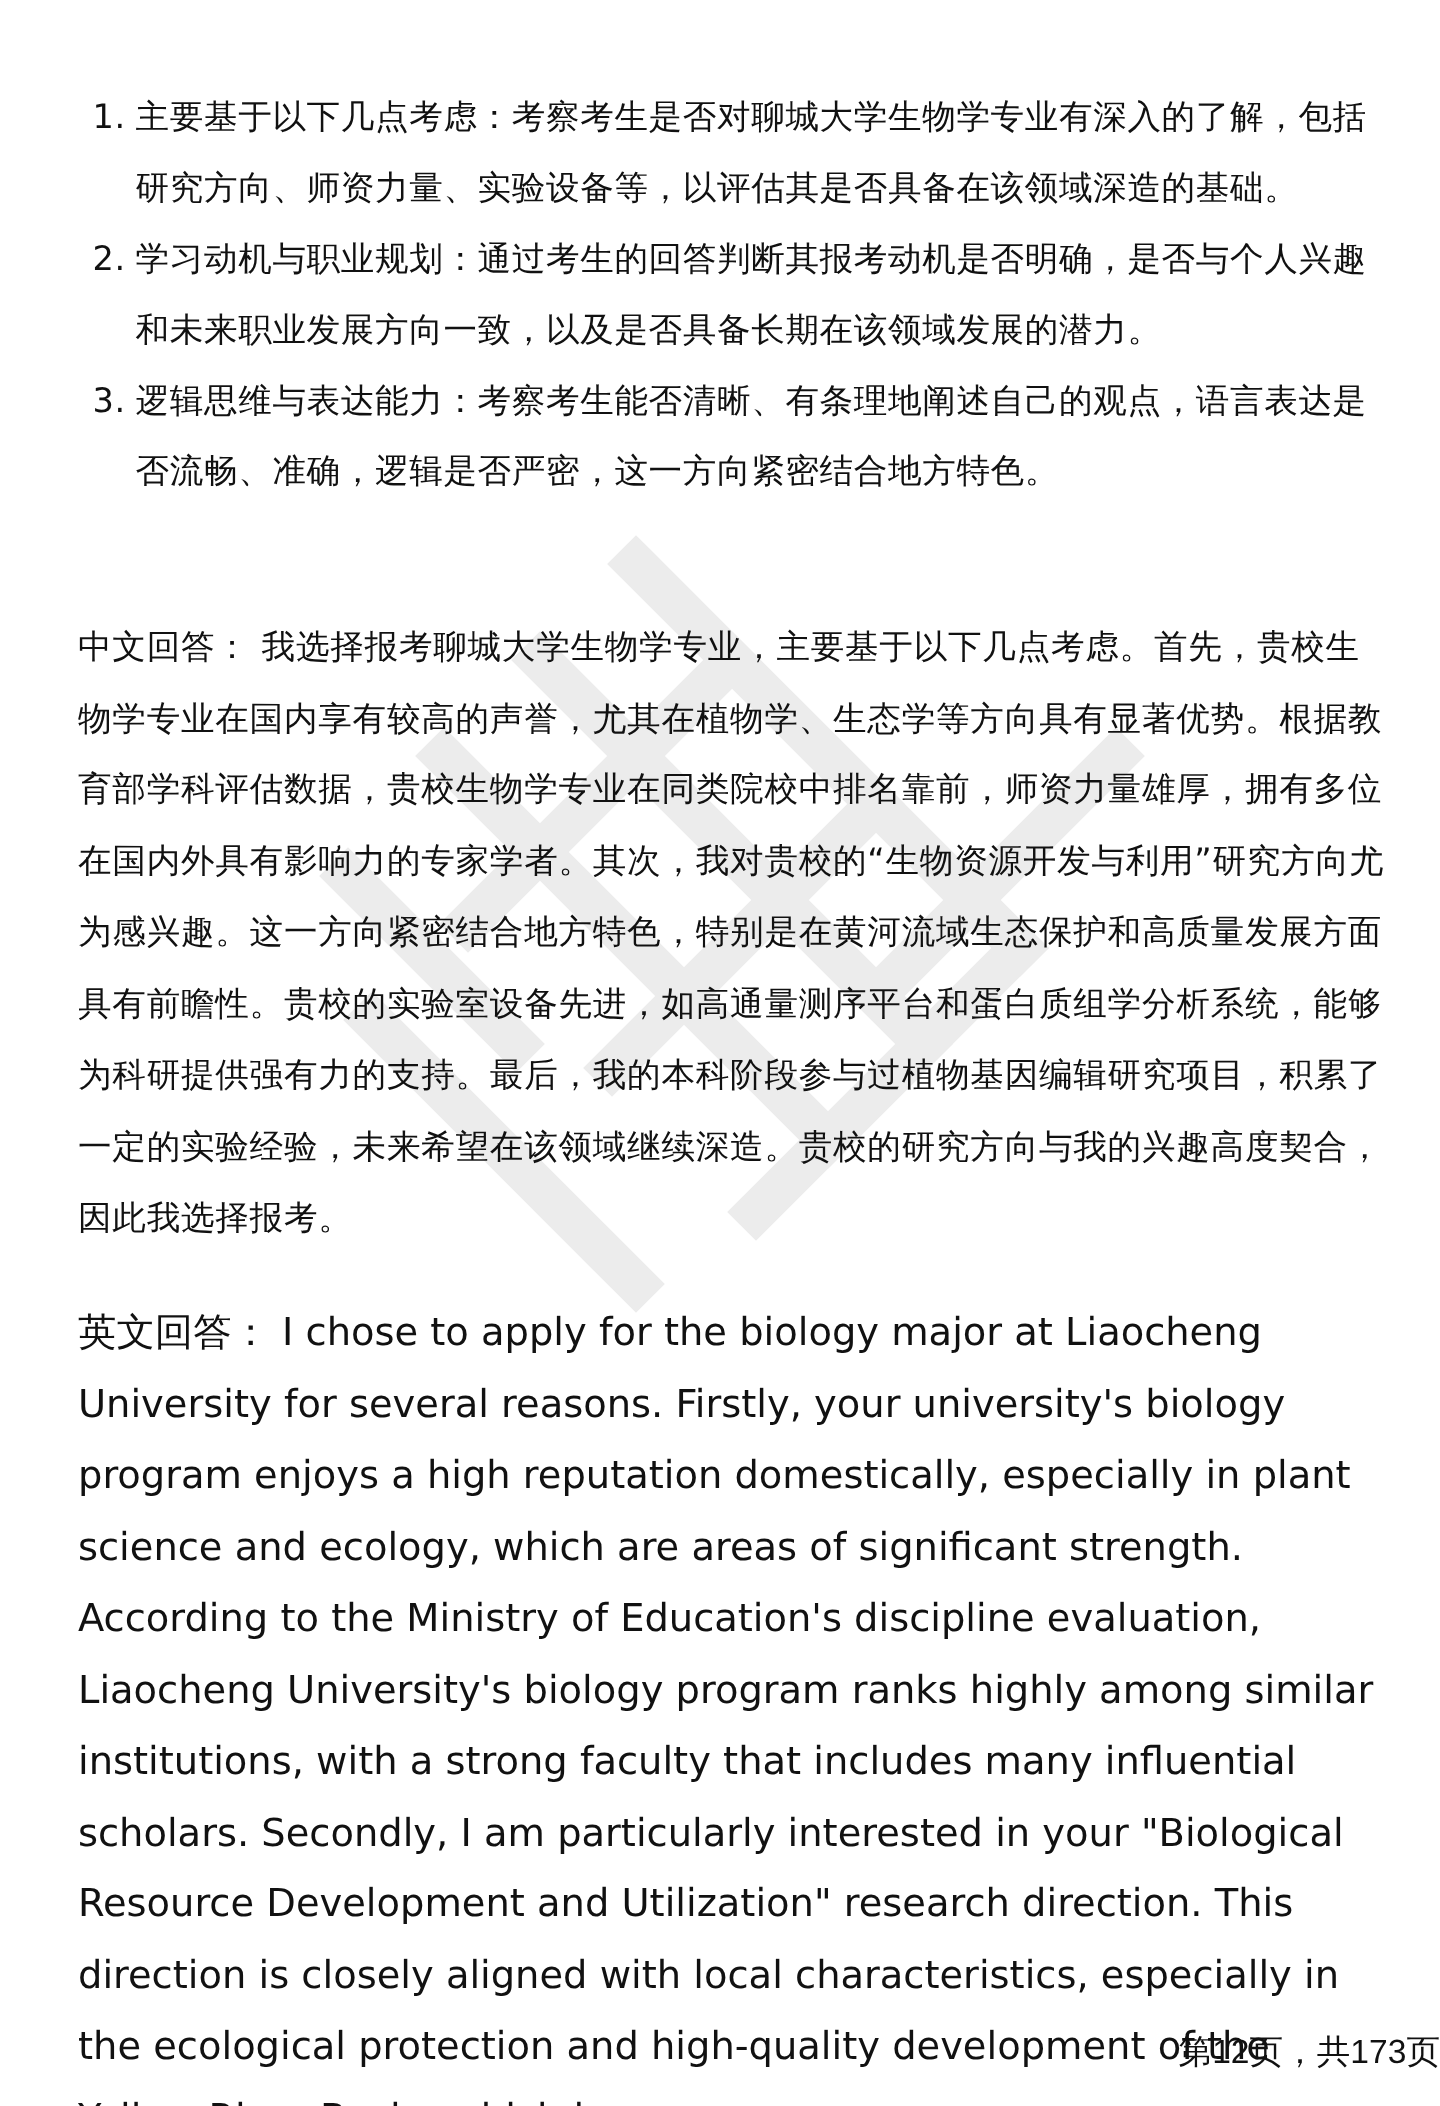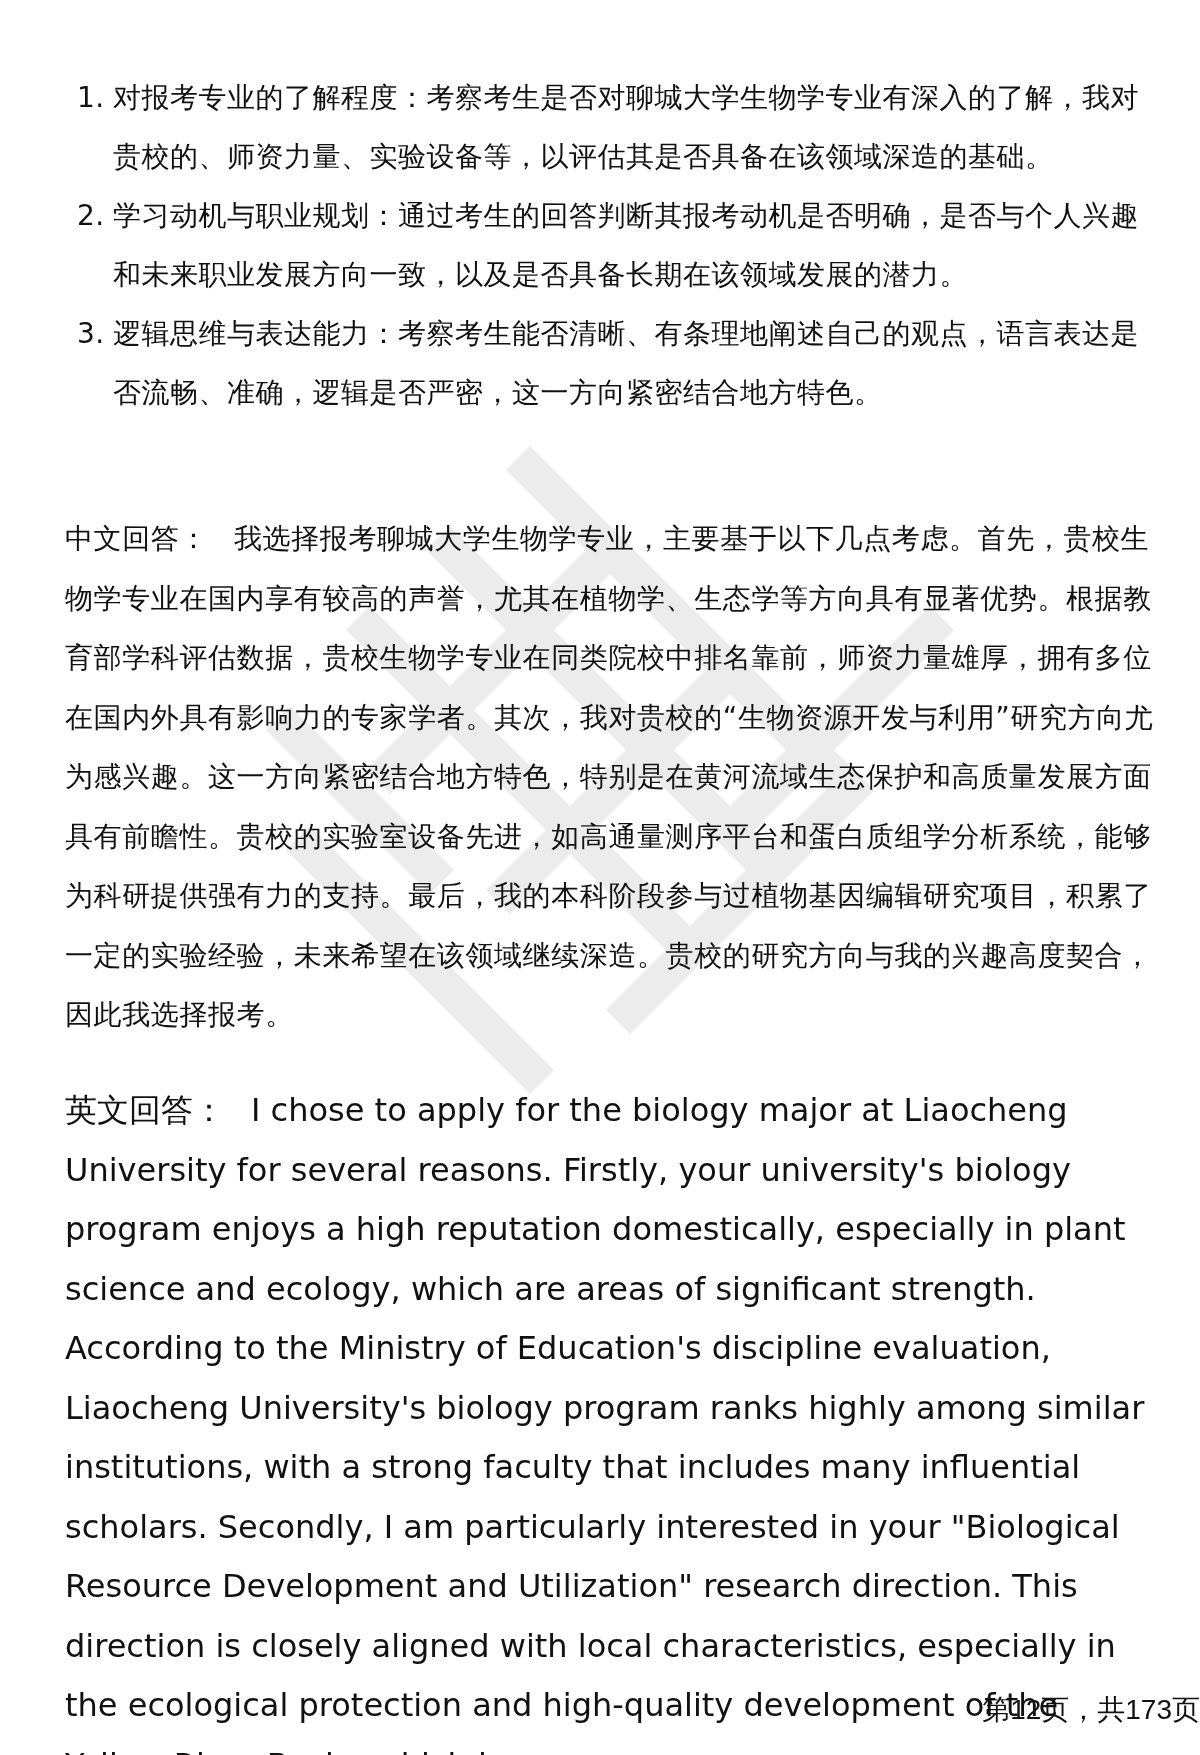--- a/index.html
+++ b/index.html
@@ -66,21 +66,21 @@
       text-align: left;
     }
     .para.cn { top: 509px; }
     .para.en {
       top: 1081px;
       font-family: "DejaVu Sans", "Liberation Sans", sans-serif;
       font-size: 32px;
       letter-spacing: 0px;
       line-height: 59.5px;
     }
-    .para-label { margin-right: 26px; }
+    .para-label { margin-right: 10px; }
     .footer {
       position: absolute;
       left: 0;
       top: 1690px;
       width: 1200px;
       text-align: right;
       font-size: 28px;
       line-height: 40px;
       font-family: "Liberation Sans", "DejaVu Sans", sans-serif;
     }
@@ -100,21 +100,21 @@
     <path d="M700 200 L520 380"></path>
     <path d="M60 300 L200 440"></path>
   </g>
 </svg>
 
 <div class="page">
 
   <ol class="list">
     <li class="list-item">
       <span class="list-num">1.</span>
-      <span>对报考专业的了解程度：考察考生是否对聊城大学生物学专业有深入的了解，我对贵校的、师资力量、实验设备等，以评估其是否具备在该领域深造的基础。</span>
+      <span>主要基于以下几点考虑：考察考生是否对聊城大学生物学专业有深入的了解，包括研究方向、师资力量、实验设备等，以评估其是否具备在该领域深造的基础。</span>
     </li>
     <li class="list-item">
       <span class="list-num">2.</span>
       <span>学习动机与职业规划：通过考生的回答判断其报考动机是否明确，是否与个人兴趣和未来职业发展方向一致，以及是否具备长期在该领域发展的潜力。</span>
     </li>
     <li class="list-item">
       <span class="list-num">3.</span>
       <span>逻辑思维与表达能力：考察考生能否清晰、有条理地阐述自己的观点，语言表达是否流畅、准确，逻辑是否严密，这一方向紧密结合地方特色。</span>
     </li>
   </ol>

